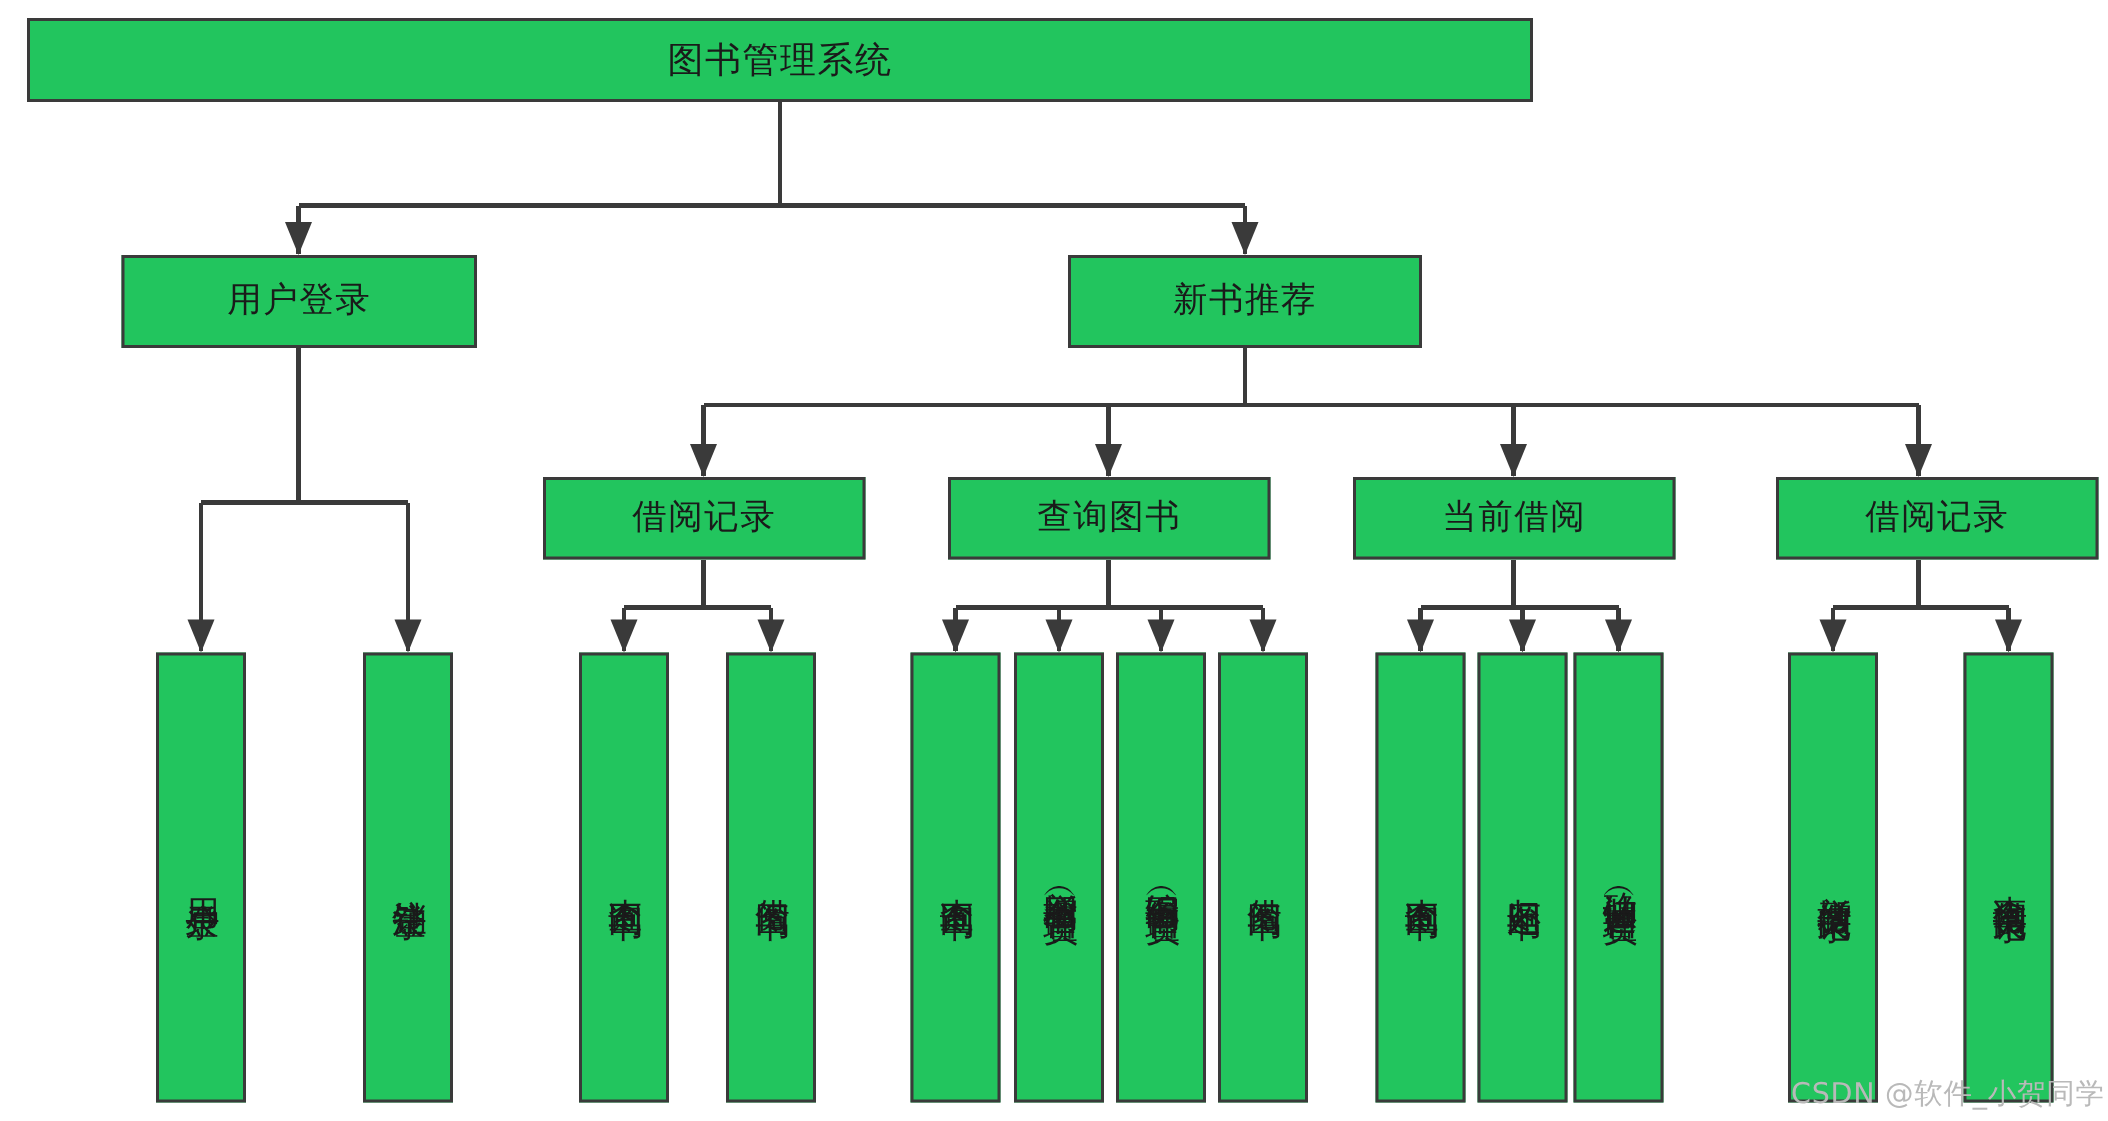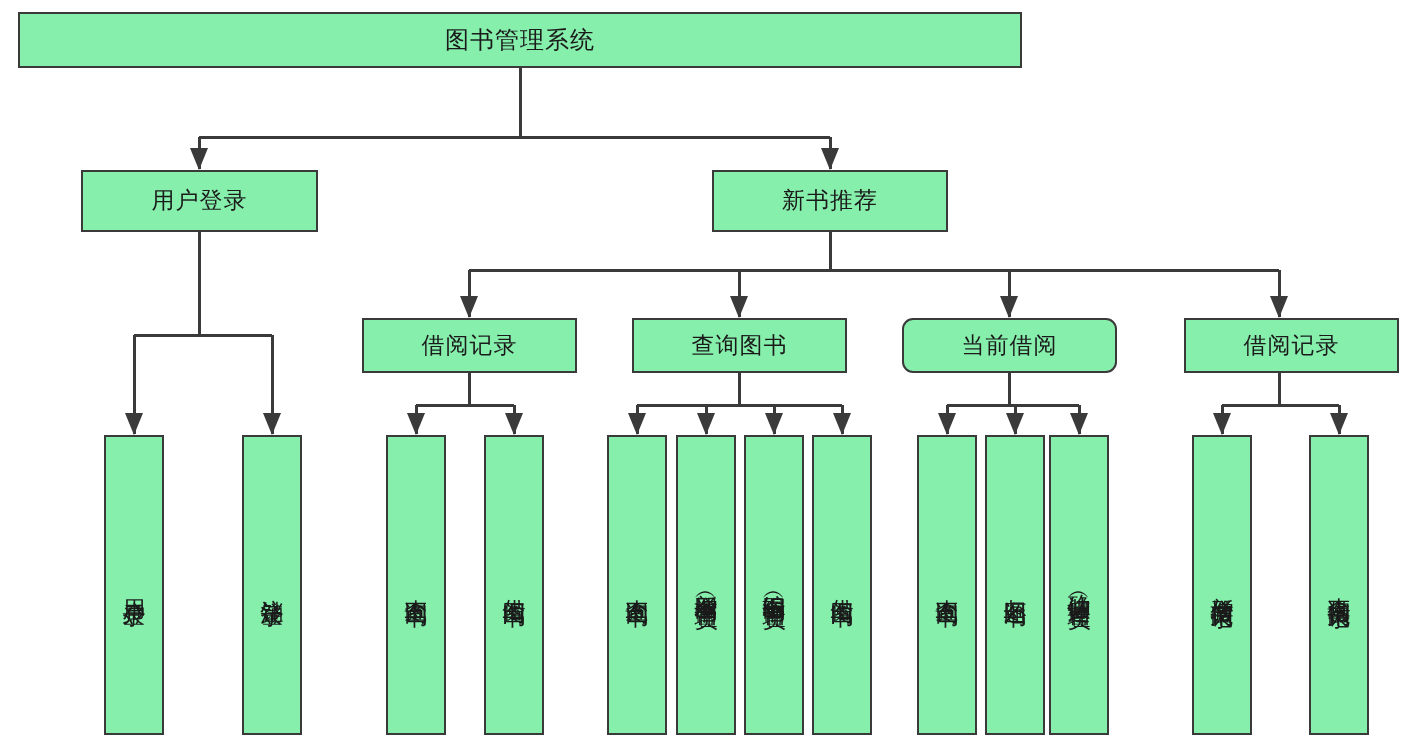--- a/index.html
+++ b/index.html
@@ -21,21 +21,21 @@
     position: absolute;
     left: 0;
     top: 0;
     width: 1405px;
     height: 747px;
   }
   .node {
     position: absolute;
     box-sizing: border-box;
     border: 2.5px solid #3a3a3a;
-    background: #86efac;
+    background: #22c55e;
     display: flex;
     align-items: center;
     justify-content: center;
     color: #1a1a1a;
   }
   .node.horizontal {
     font-size: 23px;
     letter-spacing: 1px;
     line-height: 1.2;
   }
@@ -133,21 +133,21 @@
       </div>
       <div class="node horizontal" style="left: 712px; top: 170px; width: 236px; height: 62px;">
         <span class="hlabel">新书推荐</span>
       </div>
       <div class="node horizontal" style="left: 362px; top: 318px; width: 215px; height: 55px;">
         <span class="hlabel">借阅记录</span>
       </div>
       <div class="node horizontal" style="left: 632px; top: 318px; width: 215px; height: 55px;">
         <span class="hlabel">查询图书</span>
       </div>
-      <div class="node horizontal" style="left: 902px; top: 318px; width: 215px; height: 55px; border-radius: 11px;">
+      <div class="node horizontal" style="left: 902px; top: 318px; width: 215px; height: 55px;">
         <span class="hlabel">当前借阅</span>
       </div>
       <div class="node horizontal" style="left: 1172px; top: 318px; width: 215px; height: 55px; margin-left: 12px;">
         <span class="hlabel">借阅记录</span>
       </div>
       <div class="node vertical" style="left: 104px; top: 435px; width: 60px; height: 300px;">
         <span class="vlabel">用户登录</span>
       </div>
       <div class="node vertical" style="left: 242px; top: 435px; width: 60px; height: 300px;">
         <span class="vlabel">注销登录</span>
@@ -180,14 +180,15 @@
         <span class="vlabel">确认归还（管理员）</span>
       </div>
       <div class="node vertical" style="left: 1192px; top: 435px; width: 60px; height: 300px;">
         <span class="vlabel">新增借阅记录</span>
       </div>
       <div class="node vertical" style="left: 1309px; top: 435px; width: 60px; height: 300px;">
         <span class="vlabel">查询借阅记录</span>
       </div>
     </div>
 
+  <div class="watermark" style="left:1194px; top:716px;">CSDN @软件_小贺同学</div>
 
 </div>
 
 </body></html>

